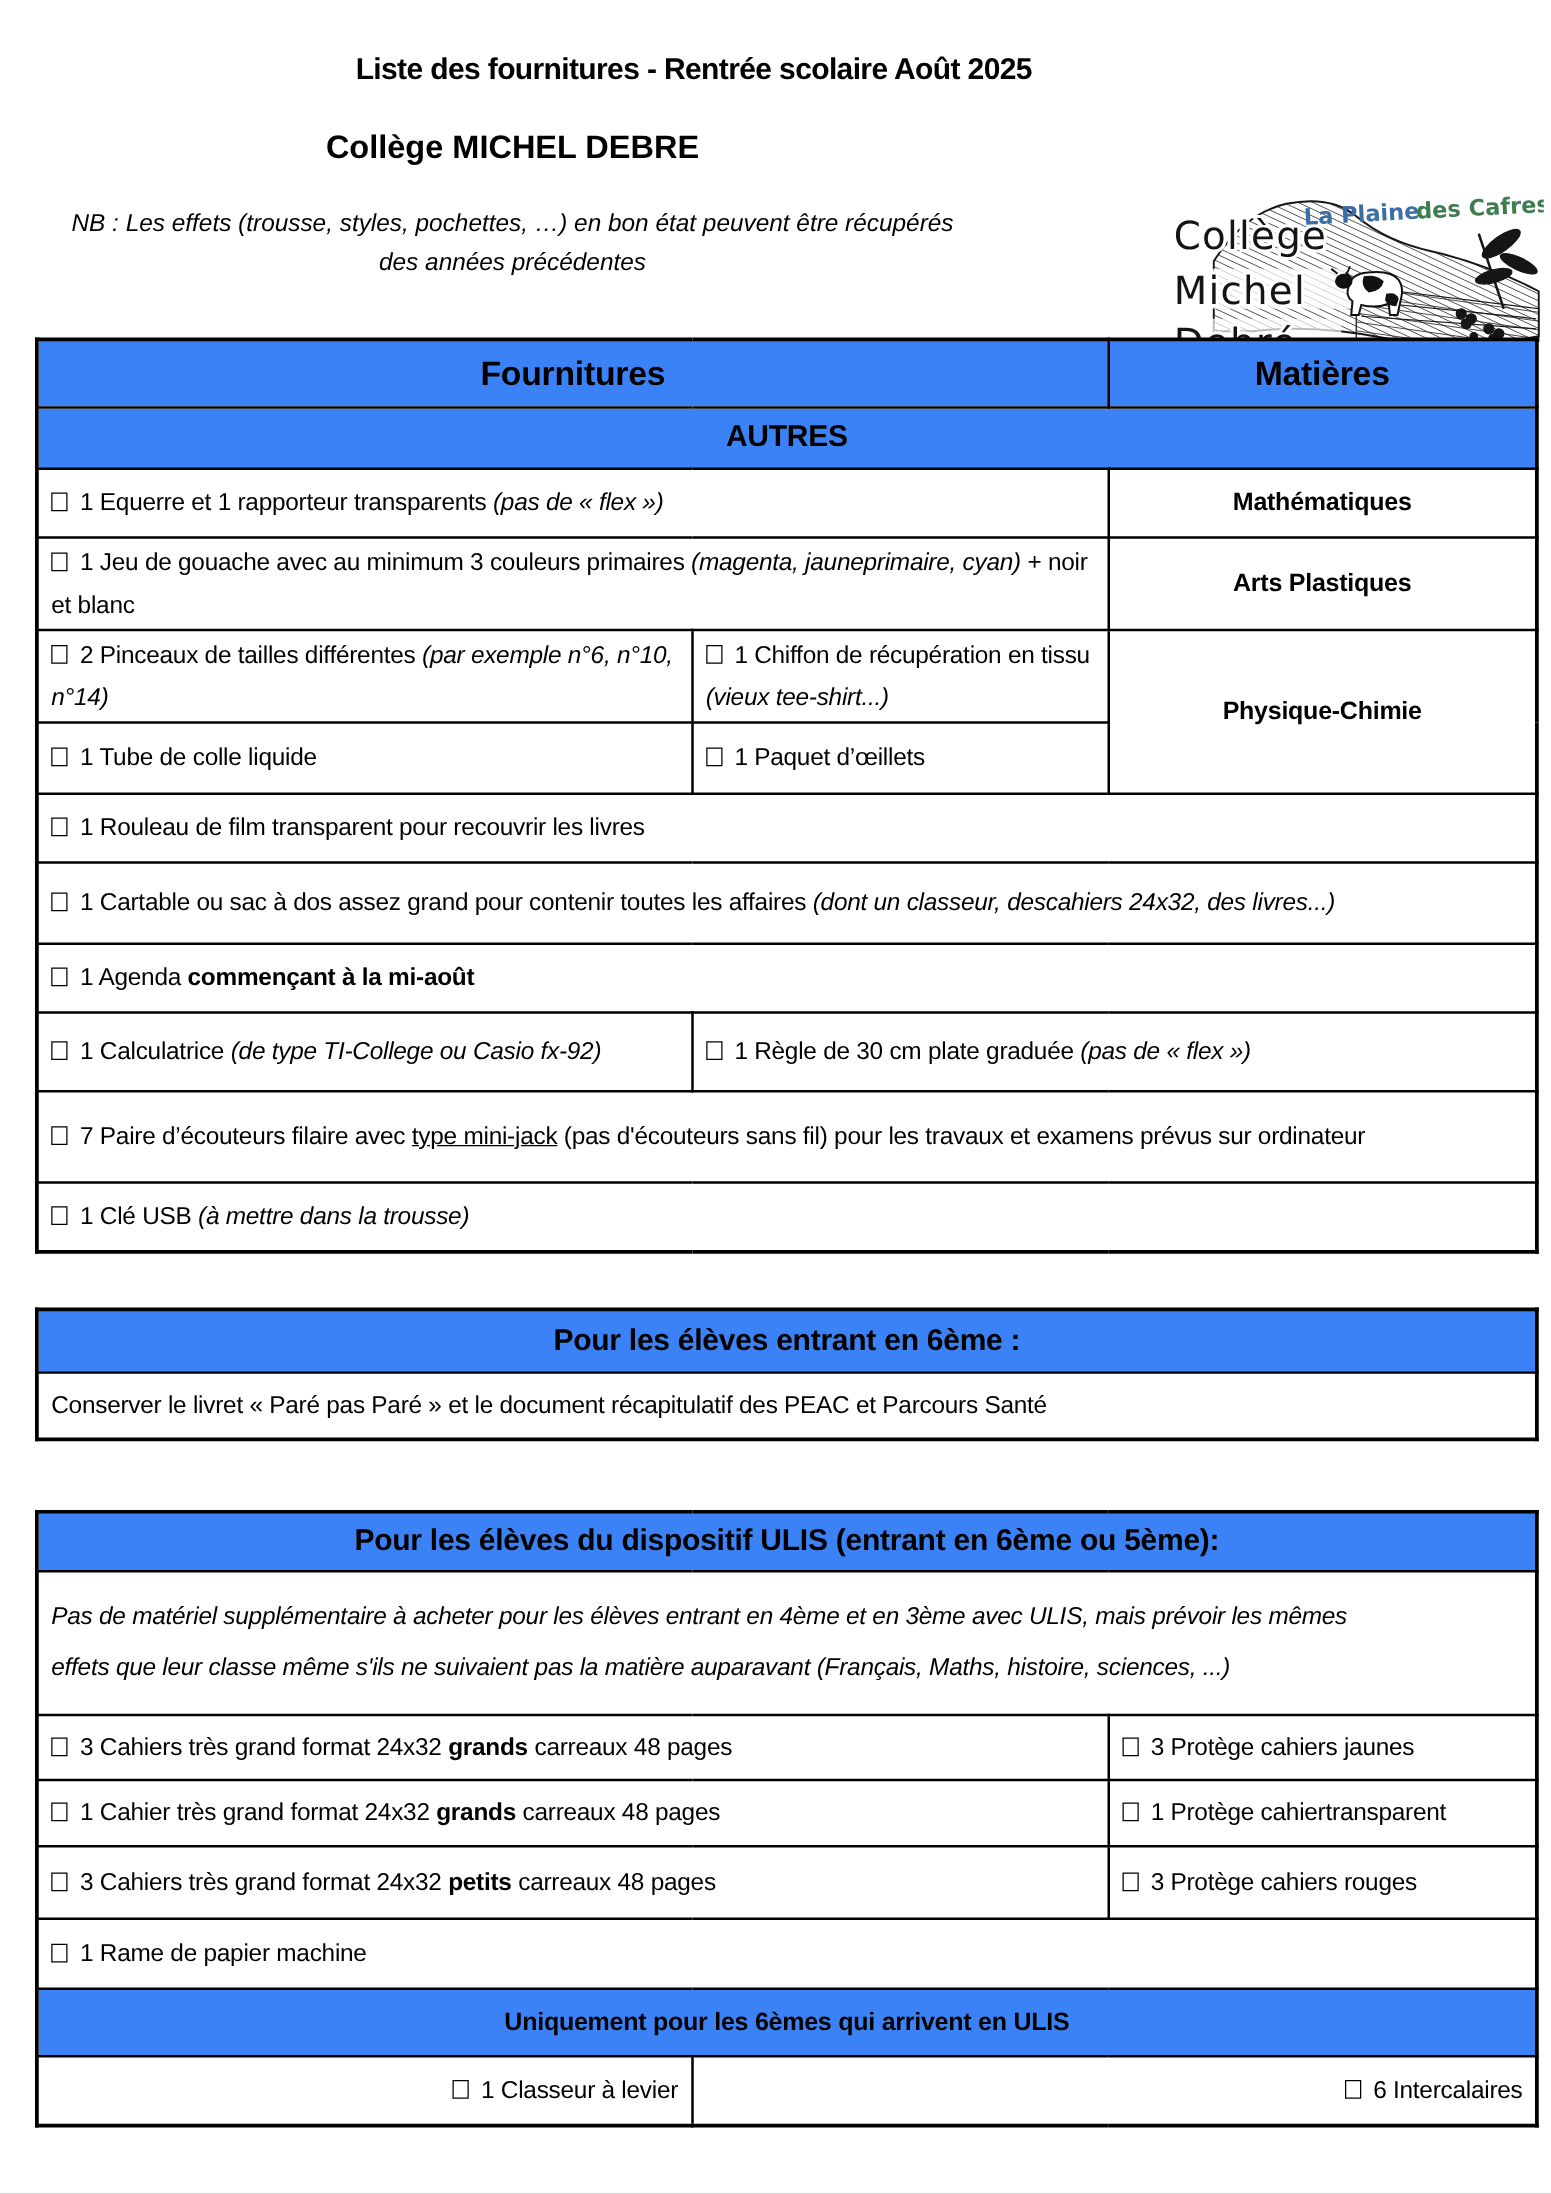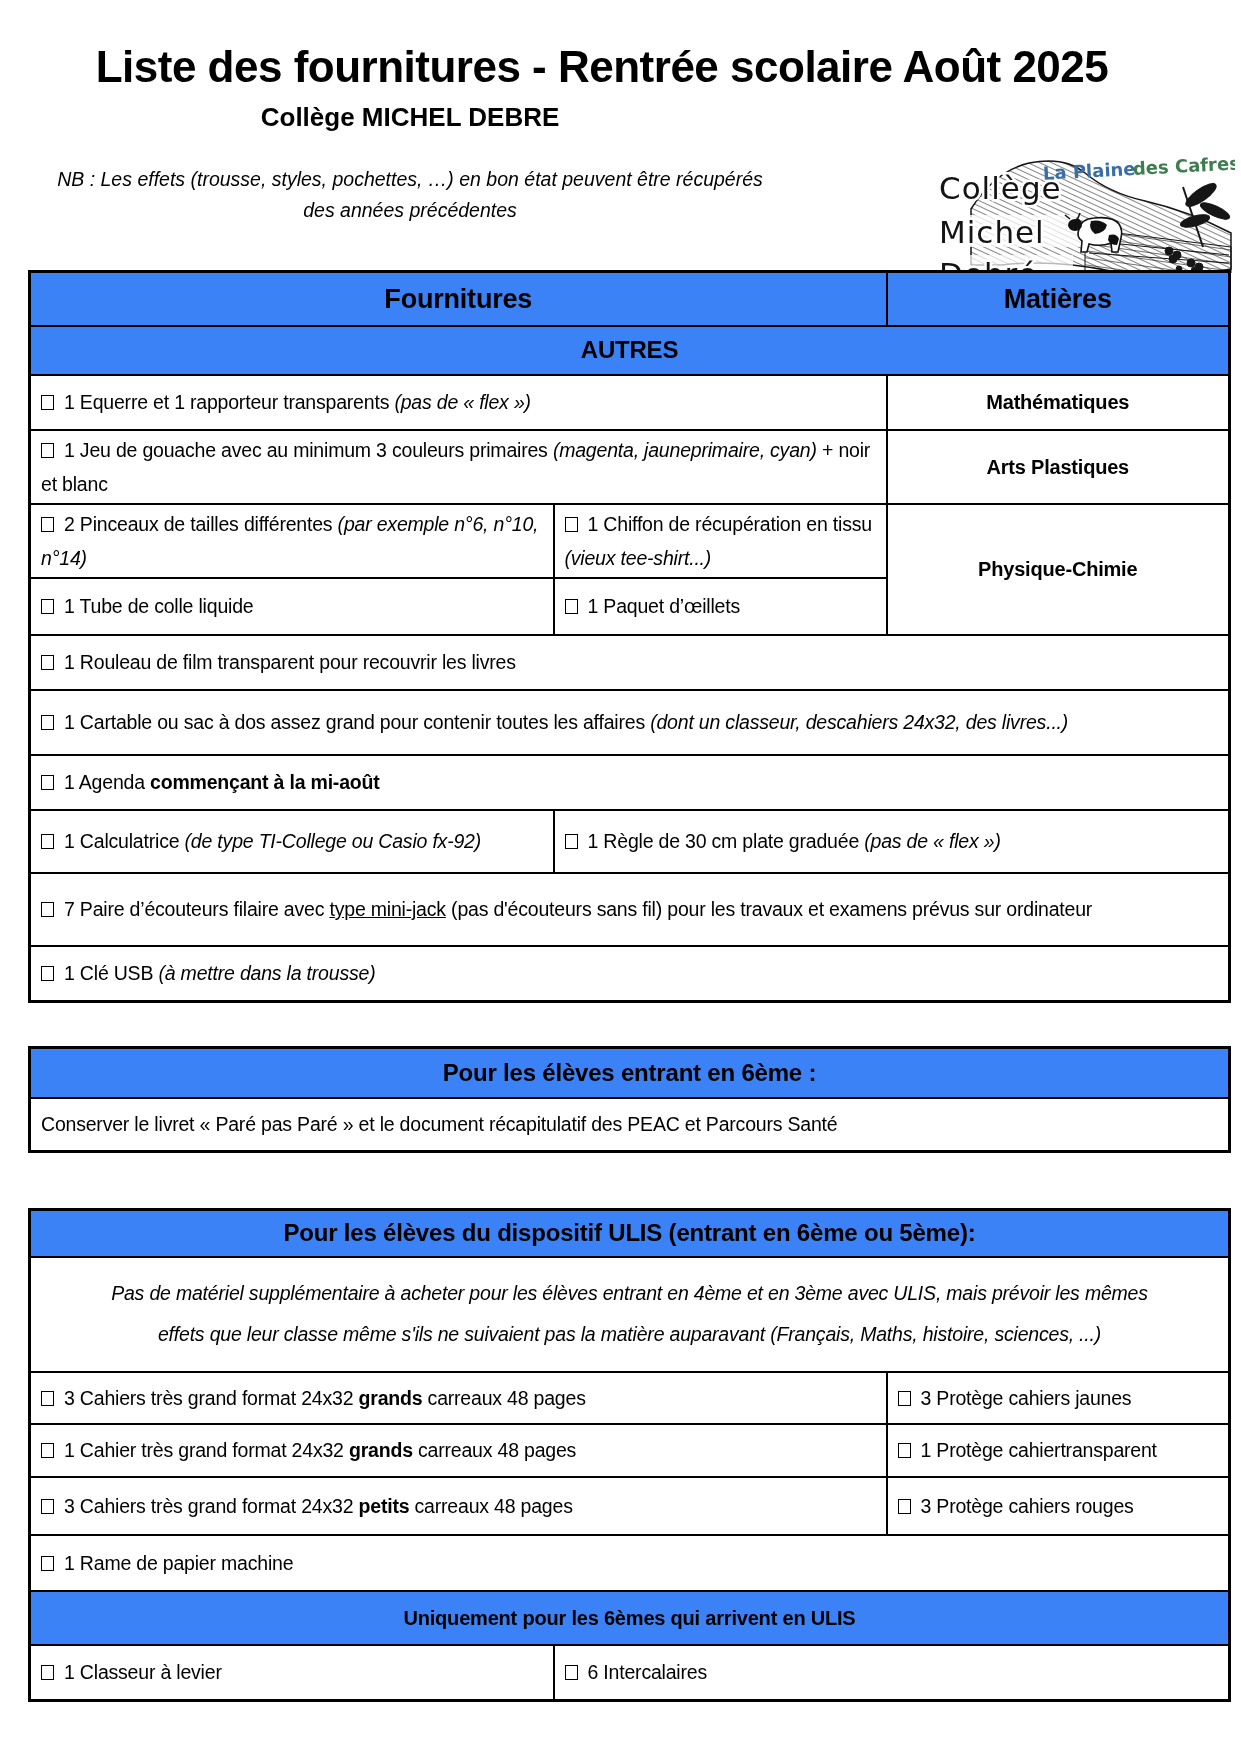--- a/index.html
+++ b/index.html
@@ -4,43 +4,43 @@
 <style>
   html,body { margin:0; padding:0; background:#888; }
   .page {
     position:relative; width:1241px; height:1755px; margin:0 auto;
     background:#ffffff; color:#000;
     font-family:"Liberation Sans", sans-serif;
     overflow:hidden;
   }
   
   .doc-title { position:absolute; top:42px; left:0; width:1110px; text-align:center;
-    font-size:44px; font-weight:bold; letter-spacing:-0.5px;padding-left:47px; }
+    font-size:24px; font-weight:bold; letter-spacing:-0.5px; }
   .school    { position:absolute; top:102px; left:0; width:820px; text-align:center;
     font-size:26px; font-weight:bold; }
   .nb        { position:absolute; top:164px; left:0; width:820px; text-align:center;
     font-style:italic; font-size:19.5px; line-height:31px; }
   .logo      { position:absolute; left:933px; top:104px; width:302px; height:144px;margin-top:47px; }
 
   
   table { position:absolute; left:28px; width:1200px; border-collapse:collapse;
           table-layout:fixed; border:3px solid #000; }
   #t1 { top:270px; } #t2 { top:1046px; } #t3 { top:1208px; }
   td { border:2px solid #000; padding:2px 10px; font-size:19.5px; line-height:34px;
        vertical-align:middle; letter-spacing:-0.2px; overflow:hidden; }
   .gray { background:#3b82f6; text-align:center; font-weight:bold; }
   .hdr  { font-size:27px; }
   .sec  { font-size:24px; }
   .sub  { font-size:20px; }
   .subj { text-align:center; font-weight:bold; font-size:20px;margin-top:45px; }
-  .ctr  { text-align:left; }
+  .ctr  { text-align:right; }
   .it { font-style:italic; }
   .bd { font-weight:bold; }
   .ul { text-decoration:underline; }
-  .note-row { text-align:center; font-style:italic; line-height:41px; font-size:19.5px; }
+  .note-row { font-style:italic; line-height:41px; font-size:19.5px; }
   .cbx { display:inline-block; width:11px; height:13px; border:1.5px solid #000;
          margin-right:10px; vertical-align:-1px; background:#fff; }
   
   .logo svg text { font-family:"DejaVu Sans", sans-serif; }
   .lg-name { font-size:31px; fill:#141414; paint-order:stroke; stroke:#ffffff; stroke-width:5px; letter-spacing:1px; }
   .lg-region { font-size:18px; font-weight:bold; }
 </style>
 </head>
 <body>
 

